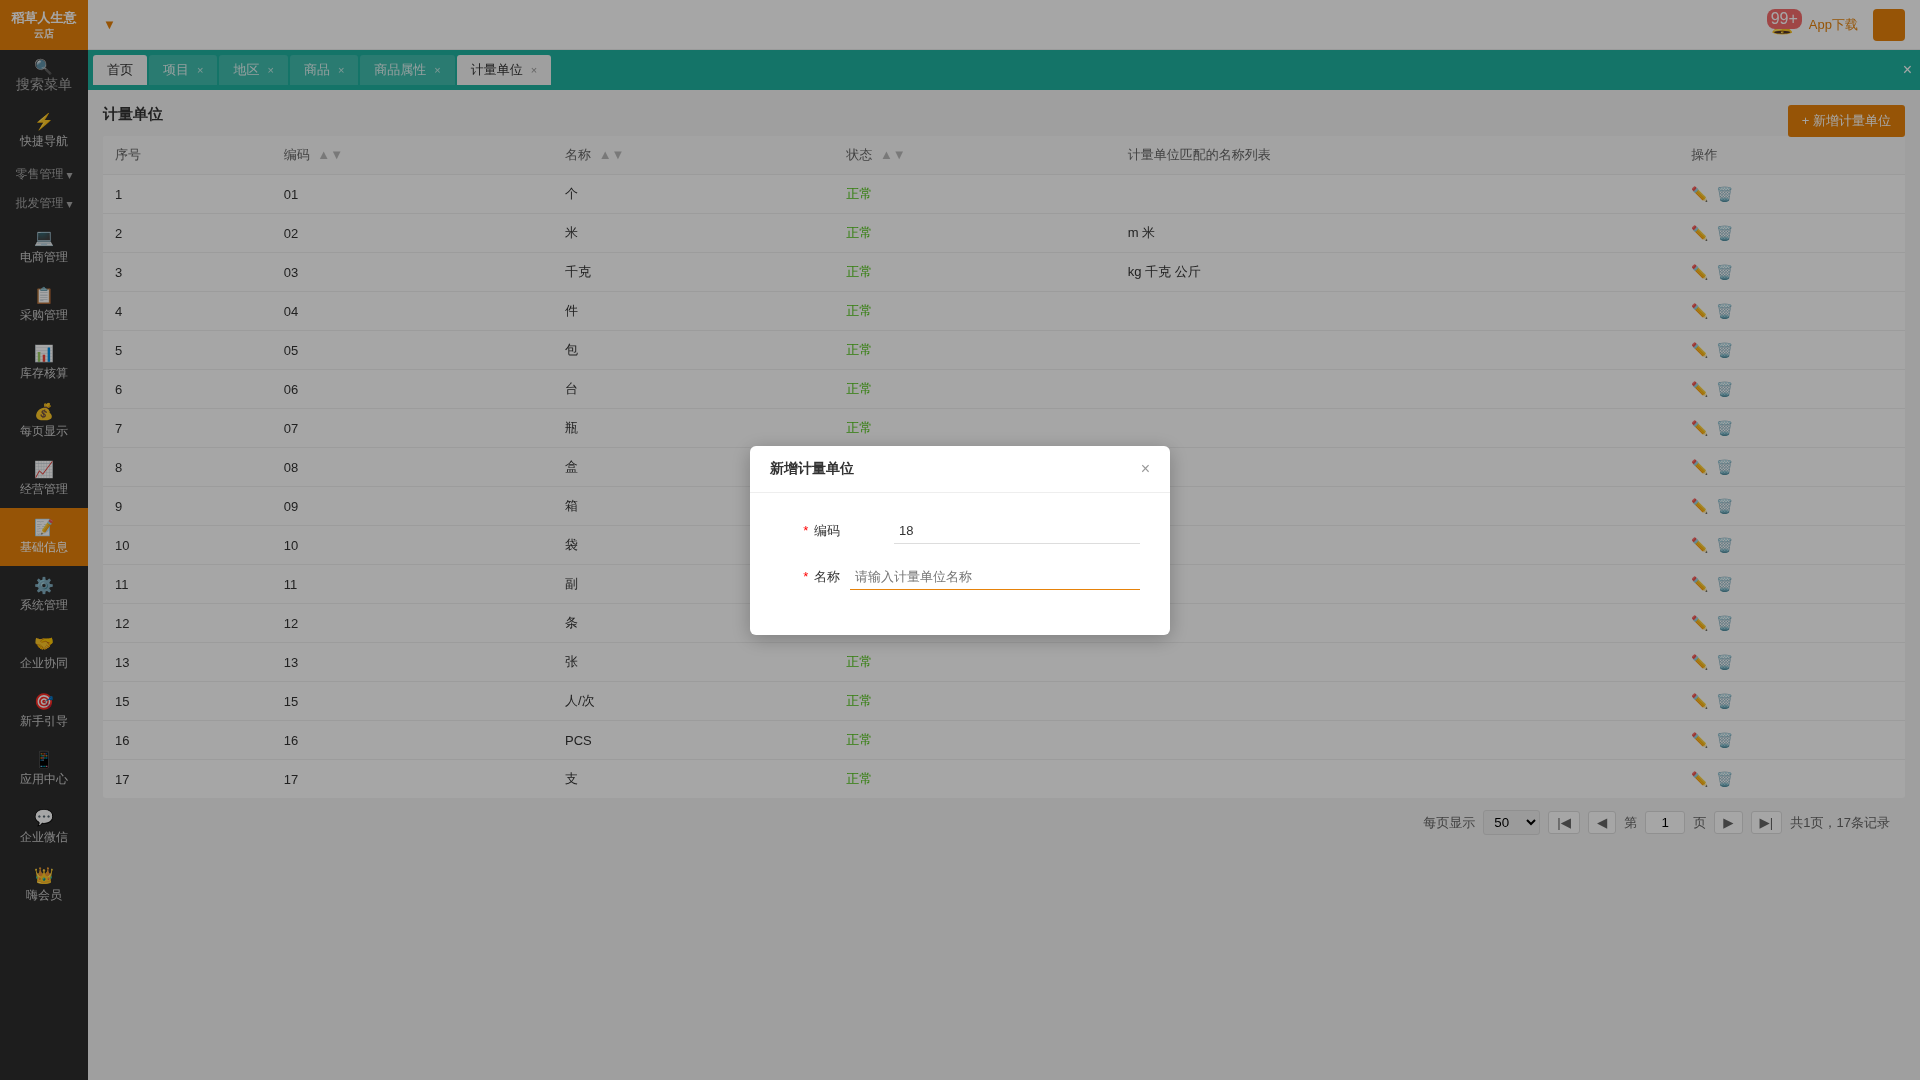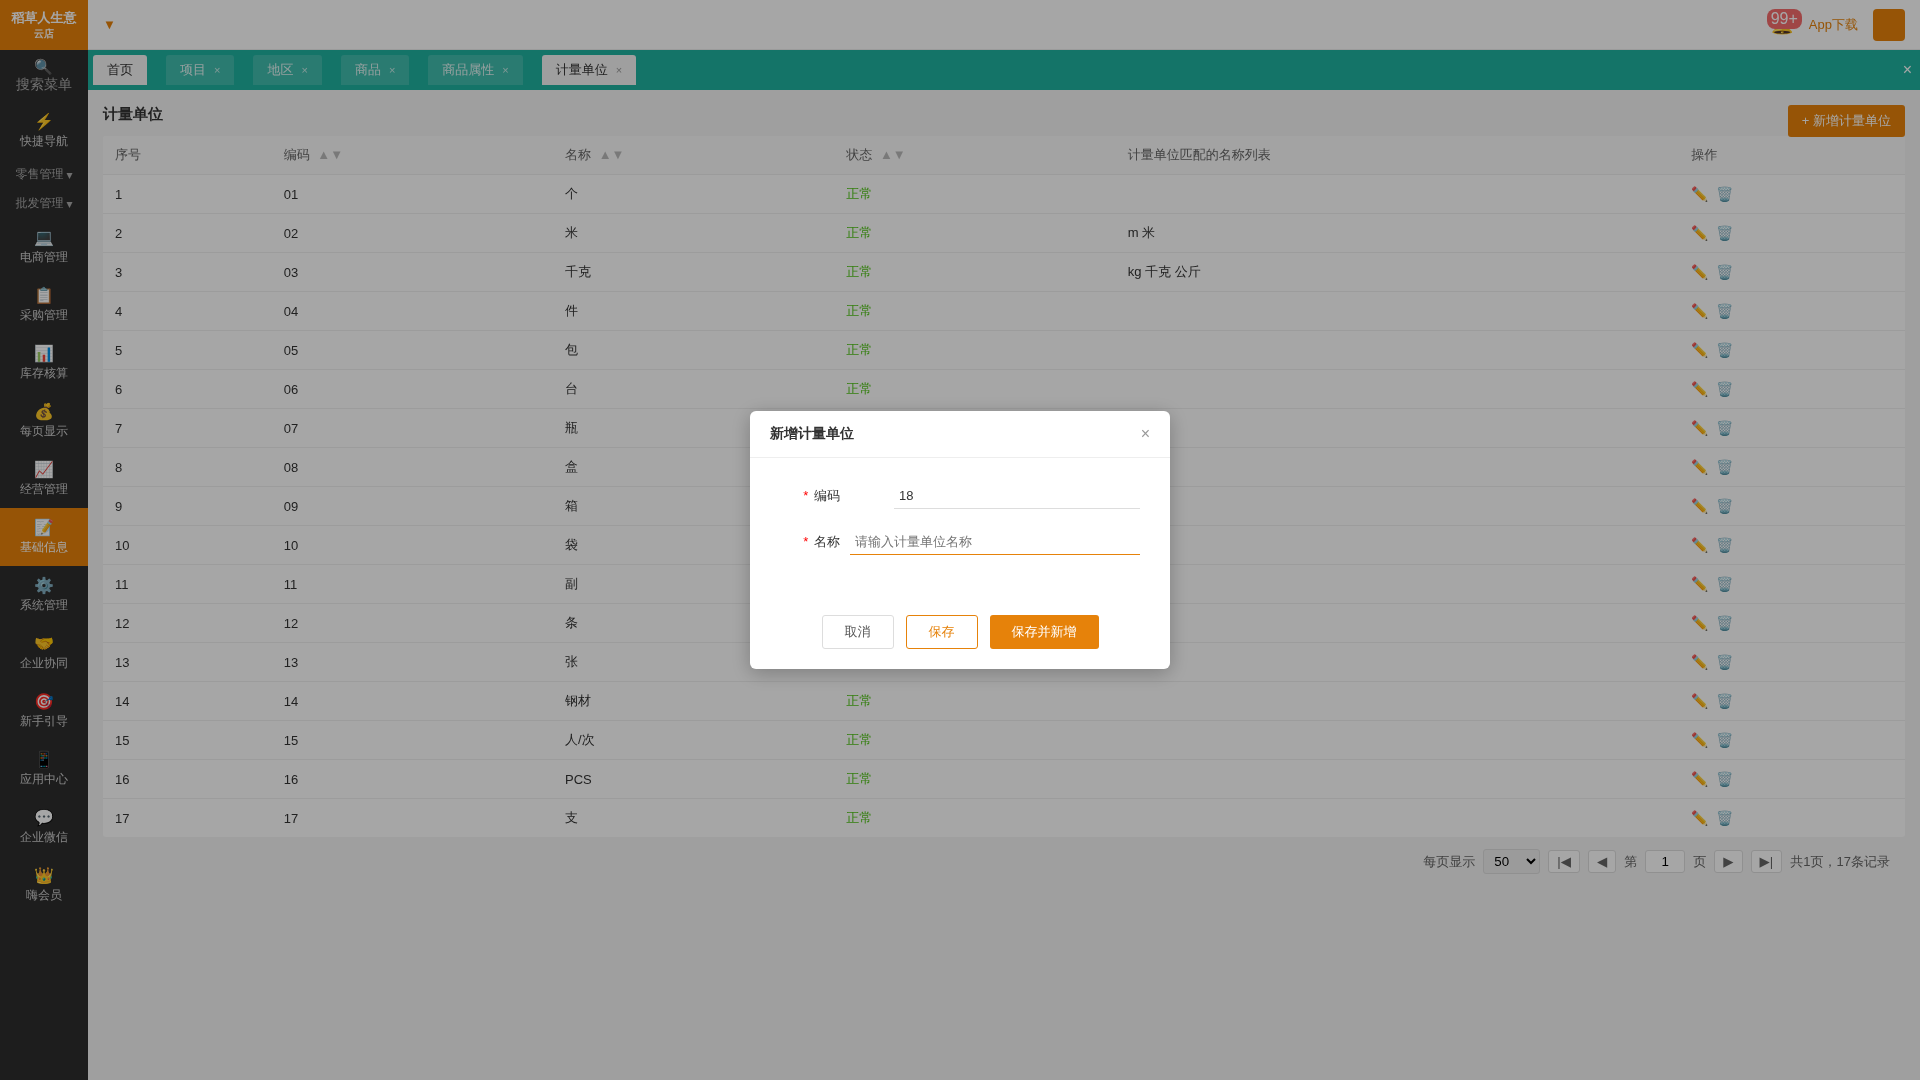--- a/index.html
+++ b/index.html
@@ -21,21 +21,21 @@
     .top-header { height: 50px; background: #fff; display: flex; align-items: center; justify-content: space-between; padding: 0 15px; border-bottom: 1px solid #eee; }
     .top-header-left { display: flex; align-items: center; gap: 10px; }
     .dropdown-btn { display: flex; align-items: center; gap: 3px; cursor: pointer; color: #555; }
     .top-header-right { display: flex; align-items: center; gap: 15px; }
     .notification-icon { position: relative; cursor: pointer; color: #555; font-size: 18px; }
     .notification-badge { position: absolute; top: -5px; right: -8px; background: #f56c6c; color: white; border-radius: 8px; font-size: 16px; padding: 1px 4px; }
     .app-download { color: #e6820a; cursor: pointer; font-size: 13px; }
     .user-avatar { width: 32px; height: 32px; background: #e6820a; border-radius: 4px; cursor: pointer; }
 
     
-    .tab-bar { height: 40px; background: #20b2a0; display: flex; align-items: center; padding: 0 5px; gap: 19px; position: relative; }
+    .tab-bar { height: 40px; background: #20b2a0; display: flex; align-items: center; padding: 0 5px; gap: 2px; position: relative; }
     .tab { display: flex; align-items: center; gap: 5px; padding: 6px 14px; border-radius: 3px 3px 0 0; cursor: pointer; font-size: 13px; color: rgba(255,255,255,0.85); background: rgba(255,255,255,0.15); }
     .tab.active { background: #f5f5f5; color: #333; }
     .tab .tab-close { font-size: 11px; color: rgba(255,255,255,0.7); cursor: pointer; margin-left: 3px; }
     .tab.active .tab-close { color: #999; }
     .tab-bar-close { position: absolute; right: 8px; color: white; cursor: pointer; font-size: 16px; }
 
     
     .content { flex: 1; background: #f5f5f5; padding: 15px; overflow: auto; position: relative; }
     .page-title { font-size: 15px; font-weight: bold; color: #333; margin-bottom: 12px; }
     .add-btn { position: absolute; top: 15px; right: 15px; background: #e6820a; color: white; border: none; padding: 7px 14px; border-radius: 3px; cursor: pointer; font-size: 13px; }
@@ -407,33 +407,20 @@
       <td class="status-normal">正常</td>
       <td></td>
       <td>
         <div class="action-btns">
           <span class="action-edit">✏️</span>
           <span class="action-delete">🗑️</span>
         </div>
       </td>
     </tr>
             <tr>
-      <td>14</td>
-      <td>14</td>
-      <td>钢材</td>
-      <td class="status-normal">正常</td>
-      <td></td>
-      <td>
-        <div class="action-btns">
-          <span class="action-edit">✏️</span>
-          <span class="action-delete">🗑️</span>
-        </div>
-      </td>
-    </tr>
-            <tr>
       <td>15</td>
       <td>15</td>
       <td>人/次</td>
       <td class="status-normal">正常</td>
       <td></td>
       <td>
         <div class="action-btns">
           <span class="action-edit">✏️</span>
           <span class="action-delete">🗑️</span>
         </div>
@@ -504,19 +491,14 @@
         <input class="form-input" type="text" value="18" style="">
       </div>
       <div class="form-row">
         <div class="form-label">
           <span class="required">*</span>
           <span>名称</span>
         </div>
         <input class="form-input-placeholder" type="text" placeholder="请输入计量单位名称" style="">
       </div>
     </div>
-    <div class="modal-footer">
-      <button class="btn-cancel">取消</button>
-      <button class="btn-save">保存</button>
-      <button class="btn-save-new">保存并新增</button>
-    </div>
   </div>
 </div>
 
 </body></html>

